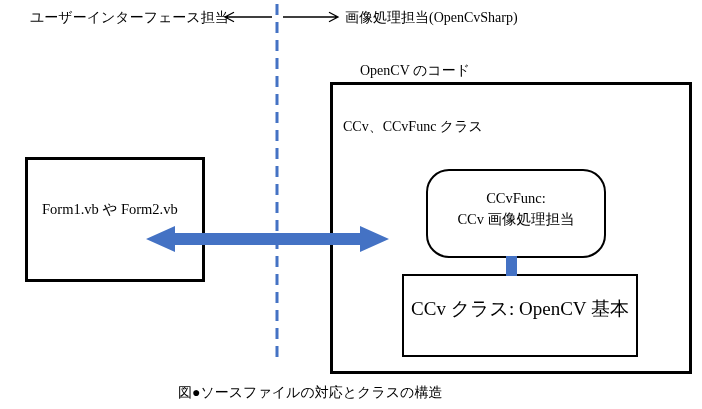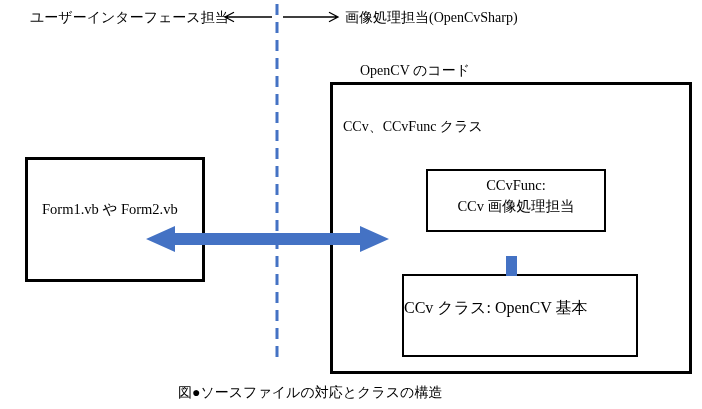--- a/index.html
+++ b/index.html
@@ -38,29 +38,30 @@
   .image-role-label { left: 345px; top: 9px; }
   
   .form-code-label  { left: 30px;  top: 137px; }
   .form-code-box    { left: 25px;  top: 157px; width: 180px; height: 125px; padding-left: 36px; }
   .form-code-text   { position: absolute; left: 14px; top: 40px; font-size: 14.5px; white-space: nowrap; }
   
   .opencv-code-label { left: 360px; top: 62px; }
   .opencv-box        { left: 330px; top: 82px; width: 362px; height: 292px; }
   .ccv-classes-label { position: absolute; left: 10px; top: 33px; font-size: 14px; white-space: nowrap; }
   .ccvfunc-box {
-    left: 426px; top: 169px; width: 180px; height: 63px;
+    left: 426px; top: 169px; width: 180px; height: 89px;
     display: flex; flex-direction: column; justify-content: center;
     text-align: center; font-size: 14.5px; line-height: 21px;
     padding-bottom: 10px;
+    border-radius: 23px;
   }
   .ccv-box {
     left: 402px; top: 274px; width: 236px; height: 83px;
-    display: flex; align-items: center; 
-    font-size: 16px; padding-bottom: 14px; white-space: nowrap;
+    display: flex; align-items: center; justify-content: center;
+    font-size: 19px; padding-bottom: 14px; white-space: nowrap;
   }
   
   .caption { left: 130px; top: 384px; margin-left: 48px; }
   
   .overlay {
     position: absolute;
     left: 0; top: 0; width: 702px; height: 409px;
     pointer-events: none;
   }
   .dashed-line { stroke: var(--accent); stroke-width: 3; stroke-dasharray: 11 7; fill: none; }

